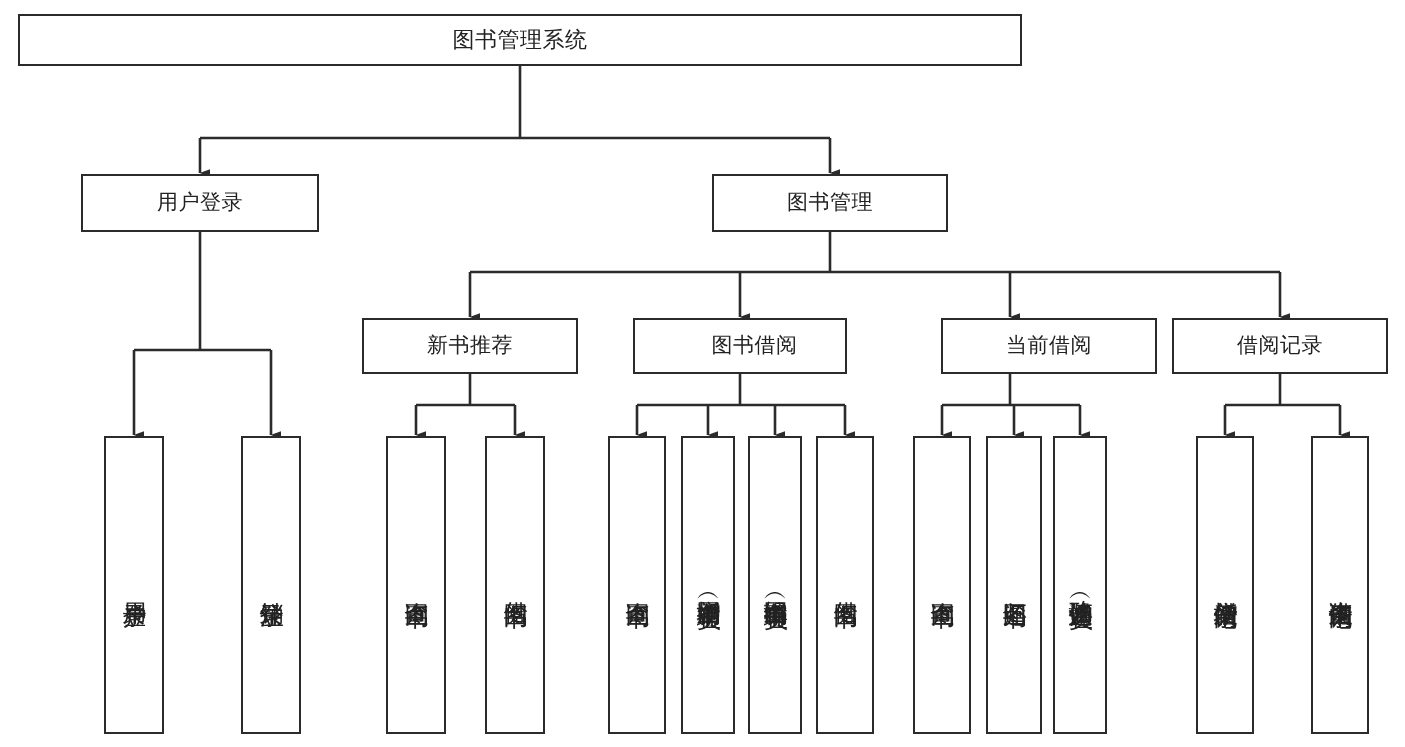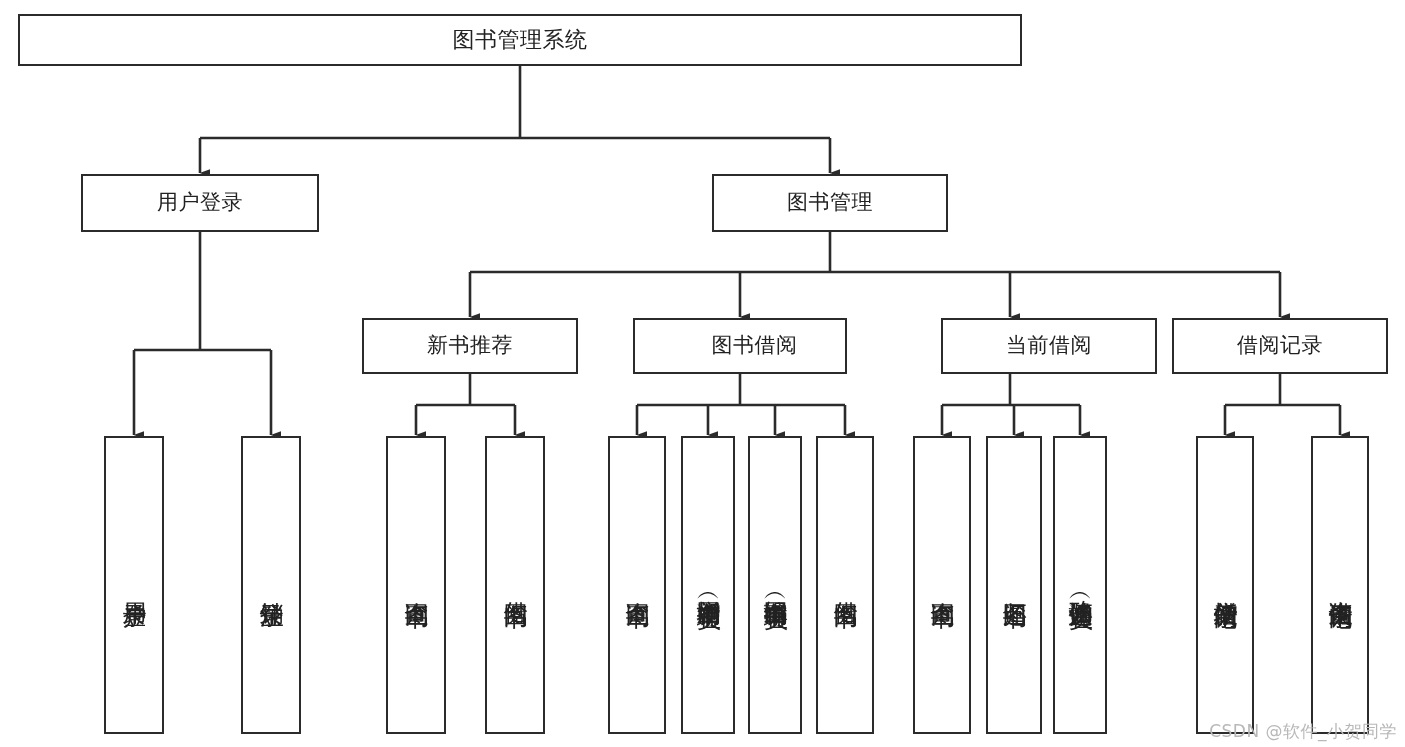--- a/index.html
+++ b/index.html
@@ -178,14 +178,13 @@
         <span class="node-label">确认归还（管理员）</span>
       </div>
       <div class="node vertical" id="node-leaf-add-borrow-record" style="left: 1196px; top: 436px; width: 58px; height: 298px;">
         <span class="node-label">新增借阅记录</span>
       </div>
       <div class="node vertical" id="node-leaf-query-borrow-record" style="left: 1311px; top: 436px; width: 58px; height: 298px;">
         <span class="node-label">查询借阅记录</span>
       </div>
     </div>
 
-  <div id="watermark">CSDN @软件_小贺同学</div>
 </div>
 
 </body></html>

